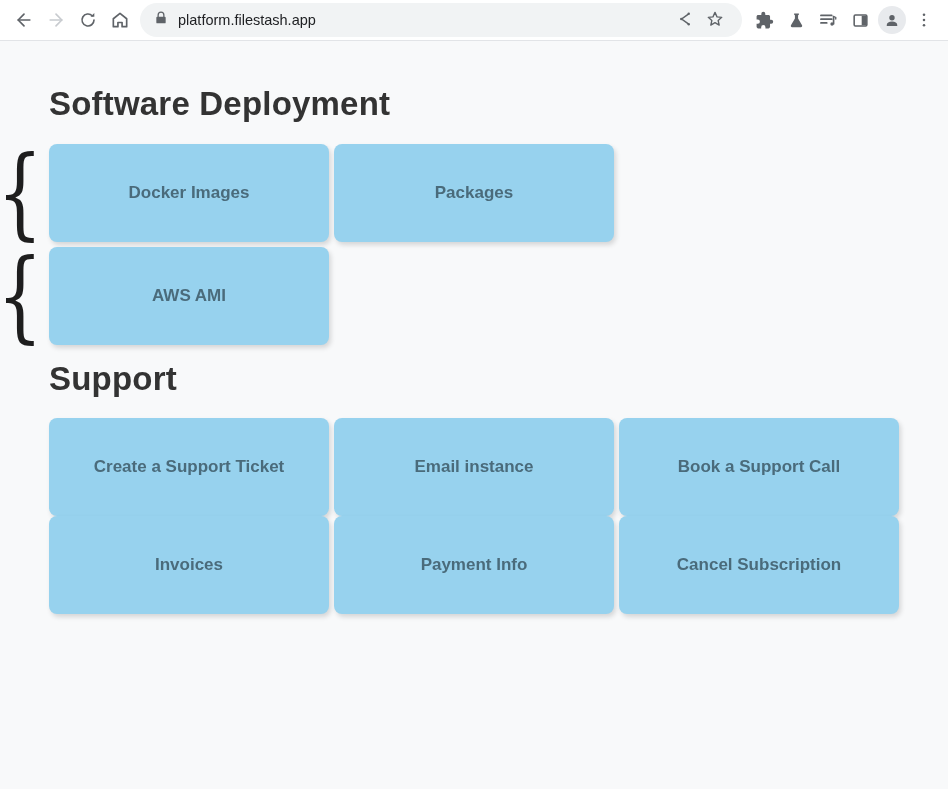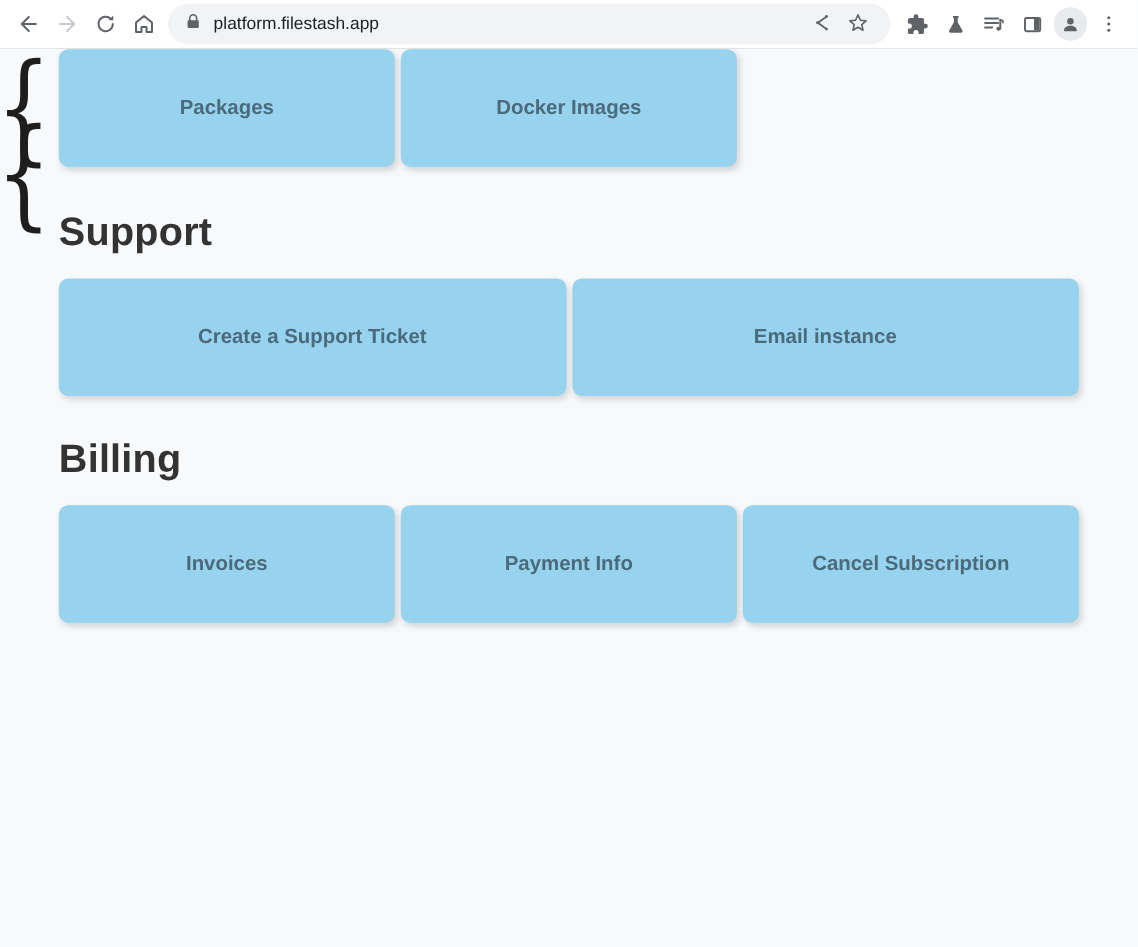--- a/index.html
+++ b/index.html
@@ -77,21 +77,21 @@
   .container { margin: 0 49px; width: 850px; }
 
   .section-title {
     font-size: 33px;
     font-weight: 700;
     color: #333333;
     line-height: 38px;
     letter-spacing: 0.2px;
   }
   .title-deployment { margin: 44px 0 21px; }
-  .title-support    { margin: 30px 0 20px; }
+  .title-support    { margin: 15px 0 20px; }
   .title-billing    { margin: 33px 0 20px; }
 
   .tile {
     height: 98px;
     background: #97d2ee;
     border: none;
     border-radius: 8px;
     box-shadow: 2px 3px 5px rgba(0,0,0,0.14);
     color: #4a6b7b;
     font-family: "Liberation Sans", "DejaVu Sans", sans-serif;
@@ -253,45 +253,47 @@
       </span>
     </button>
   </div>
 </div>
 
 <div class="page">
 
 
   <div class="container">
 
+    <h2 class="section-title title-deployment">Software Deployment</h2>
 
     <div class="deploy-row">
       <div class="row-label">
 
         <span class="brace">{</span>
       </div>
+      <button class="tile">Docker Images</button>
       <button class="tile">Packages</button>
-      <button class="tile">Docker Images</button>
     </div>
 
     <div class="deploy-row">
       <div class="row-label">
 
         <span class="brace">{</span>
       </div>
+      <button class="tile">AWS AMI</button>
     </div>
 
     <h2 class="section-title title-support">Support</h2>
 
     <div class="btn-row3">
       <button class="tile">Create a Support Ticket</button>
       <button class="tile">Email instance</button>
+      <button class="tile">Book a Support Call</button>
     </div>
 
-    <h2 class="section-title title-billing">Billing</h2>
 
     <div class="btn-row3">
       <button class="tile">Invoices</button>
       <button class="tile">Payment Info</button>
       <button class="tile">Cancel Subscription</button>
     </div>
 
   </div>
 </div>
 

